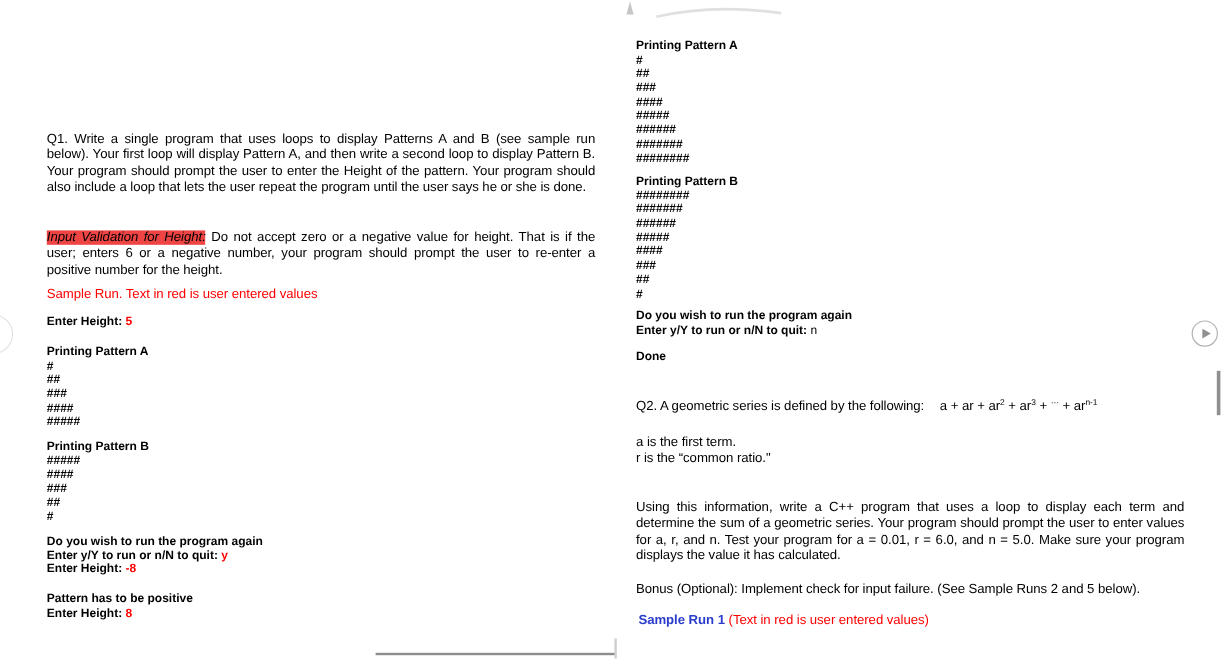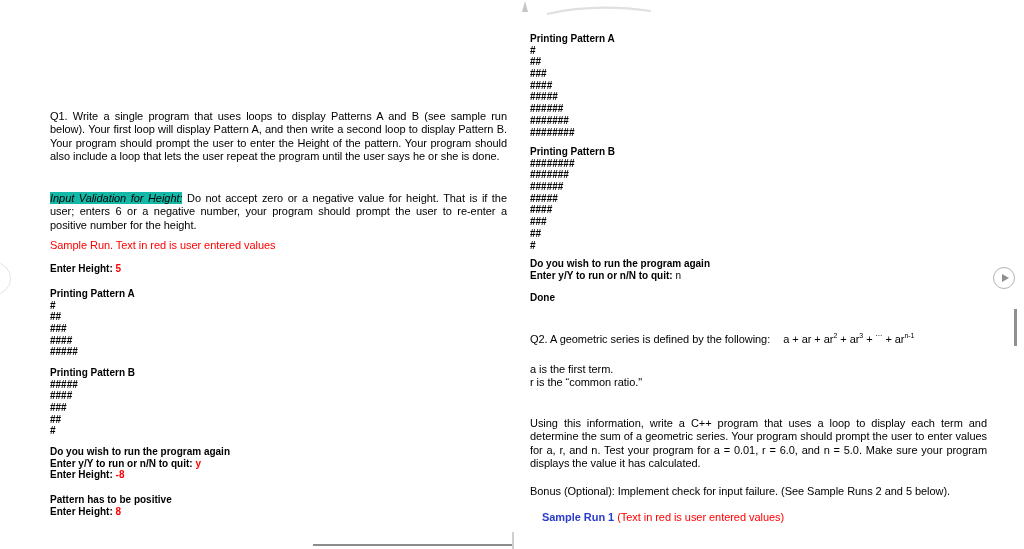--- a/index.html
+++ b/index.html
@@ -8,21 +8,21 @@
   .abs{position:absolute;}
   
   .doc{font-size:11px;line-height:13.4px;letter-spacing:-0.05px;color:#000;}
   .jst{text-align:justify;}
   
   .con{font-size:10px;line-height:11.7px;font-weight:700;color:#000;}
   .con .row{height:11.7px;}
   .red{color:#ff0000;}
   .uval{color:#ff0000;font-weight:700;}
   .plain{font-weight:400;color:#000;}
-  .hl{background:#14b8a6;font-style:italic;}
+  .hl{background:#ef4444;font-style:italic;}
   .blue-b{color:#2a3ccb;font-weight:700;}
   sup{font-size:7px;line-height:0;}
   
   .nav-btn{width:22px;height:22px;border:1.5px solid #b3b3b3;border-radius:50%;background:#fff;
            display:flex;align-items:center;justify-content:center;box-sizing:border-box;}
   .tri-right{width:0;height:0;border-left:7px solid #8f8f8f;border-top:4.5px solid transparent;
              border-bottom:4.5px solid transparent;margin-left:2px;}
   .prev-circle{width:33px;height:33px;border:1.5px solid #e3e3e3;border-radius:50%;background:#fff;box-sizing:border-box;}
   .corner-flag{width:0;height:0;border-left:3px solid transparent;border-right:3px solid transparent;
                border-bottom:11px solid #c6c6c6;}
@@ -44,21 +44,21 @@
 
   <div class="abs nav-btn" style="left:993px;top:267px;">
     <div class="tri-right"></div>
   </div>
 
   <div class="abs thumb" style="left:1014px;top:309px;width:3px;height:37px;"></div>
 
   <div class="abs hline" style="left:313px;top:544px;width:200px;height:2px;"></div>
   <div class="abs vline" style="left:512px;top:532px;width:1.5px;height:17px;"></div>
 
-  <div class="abs" style="left:12px;top:0;width:511px;height:448px;padding-left:39px;">
+  <div class="abs" style="left:1px;top:0;width:511px;height:448px;padding-left:39px;">
 
     <div class="abs doc jst" style="left:38px;top:110px;width:457px;">Q1. Write a single program that uses loops to display Patterns A and B (see sample run below). Your first loop will display Pattern A, and then write a second loop to display Pattern B. Your program should prompt the user to enter the Height of the pattern. Your program should also include a loop that lets the user repeat the program until the user says he or she is done.</div>
 
     <div class="abs doc jst" style="left:38px;top:192px;width:457px;"><span class="hl">Input Validation for Height:</span><span> Do not accept zero or a negative value for height. That is if the user; enters 6 or a negative number, your program should prompt the user to re-enter a positive number for the height.</span></div>
 
     <div class="abs doc red" style="left:38px;top:239px;width:457px;">Sample Run. Text in red is user entered values</div>
 
     <div class="abs con" style="left:38px;top:263px;"><span>Enter Height: </span><span class="uval">5</span></div>
 
     <div class="abs con" style="left:38px;top:288px;">
@@ -136,16 +136,16 @@
 
     <div class="abs doc" style="left:18px;top:363px;width:457px;">
         <div class="row">a is the first term.</div>
         <div class="row">r is the “common ratio."</div>
       </div>
 
     <div class="abs doc jst" style="left:18px;top:417px;width:457px;">Using this information, write a C++ program that uses a loop to display each term and determine the sum of a geometric series. Your program should prompt the user to enter values for a, r, and n. Test your program for a = 0.01, r = 6.0, and n = 5.0. Make sure your program displays the value it has calculated.</div>
 
     <div class="abs doc" style="left:18px;top:485px;width:457px;">Bonus (Optional): Implement check for input failure. (See Sample Runs 2 and 5 below).</div>
 
-    <div class="abs doc" style="left:30px;top:511px;width:457px;"><span class="blue-b">Sample Run 1 </span><span class="red">(Text in red is user entered values)</span></div>
+    <div class="abs doc" style="left:20px;top:511px;width:457px;"><span class="blue-b">Sample Run 1 </span><span class="red">(Text in red is user entered values)</span></div>
   </div>
 
 </div>
 
 </body></html>

